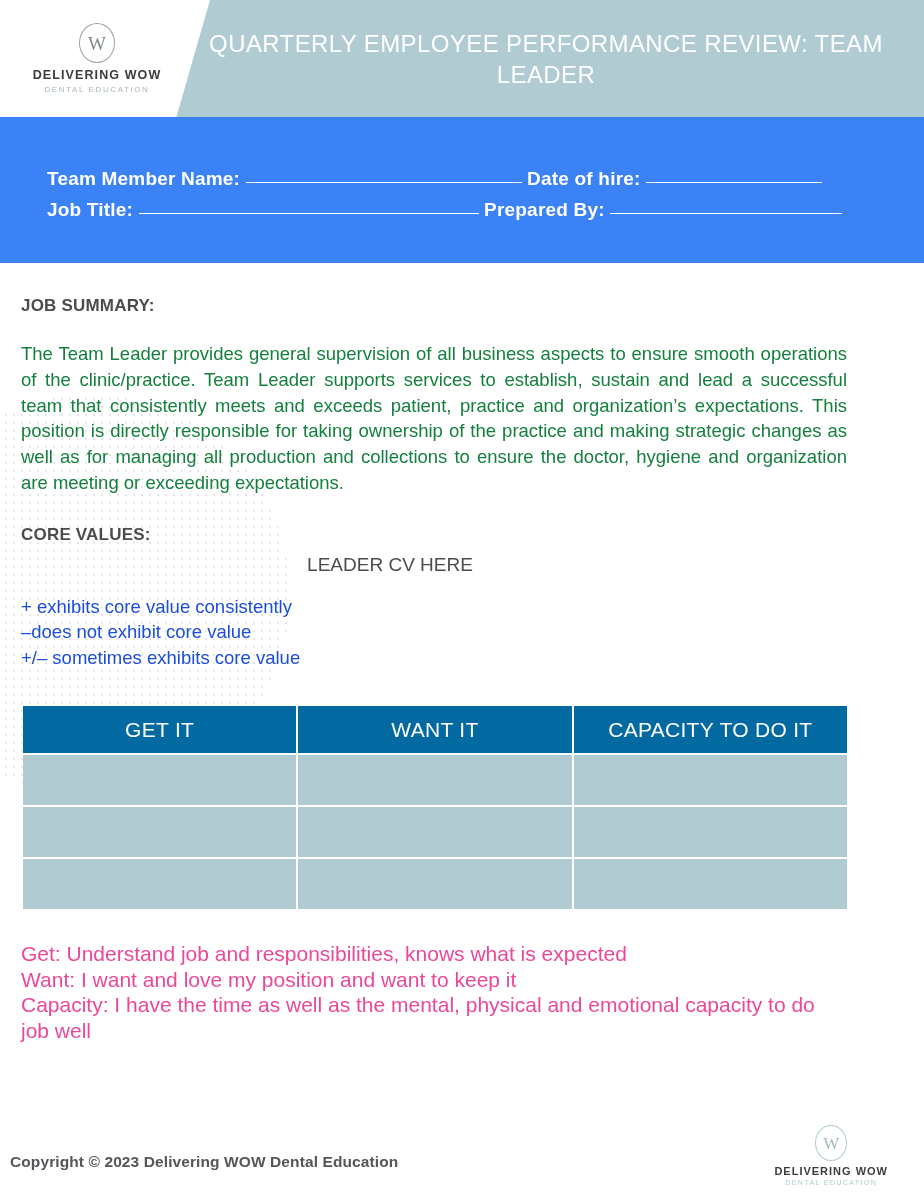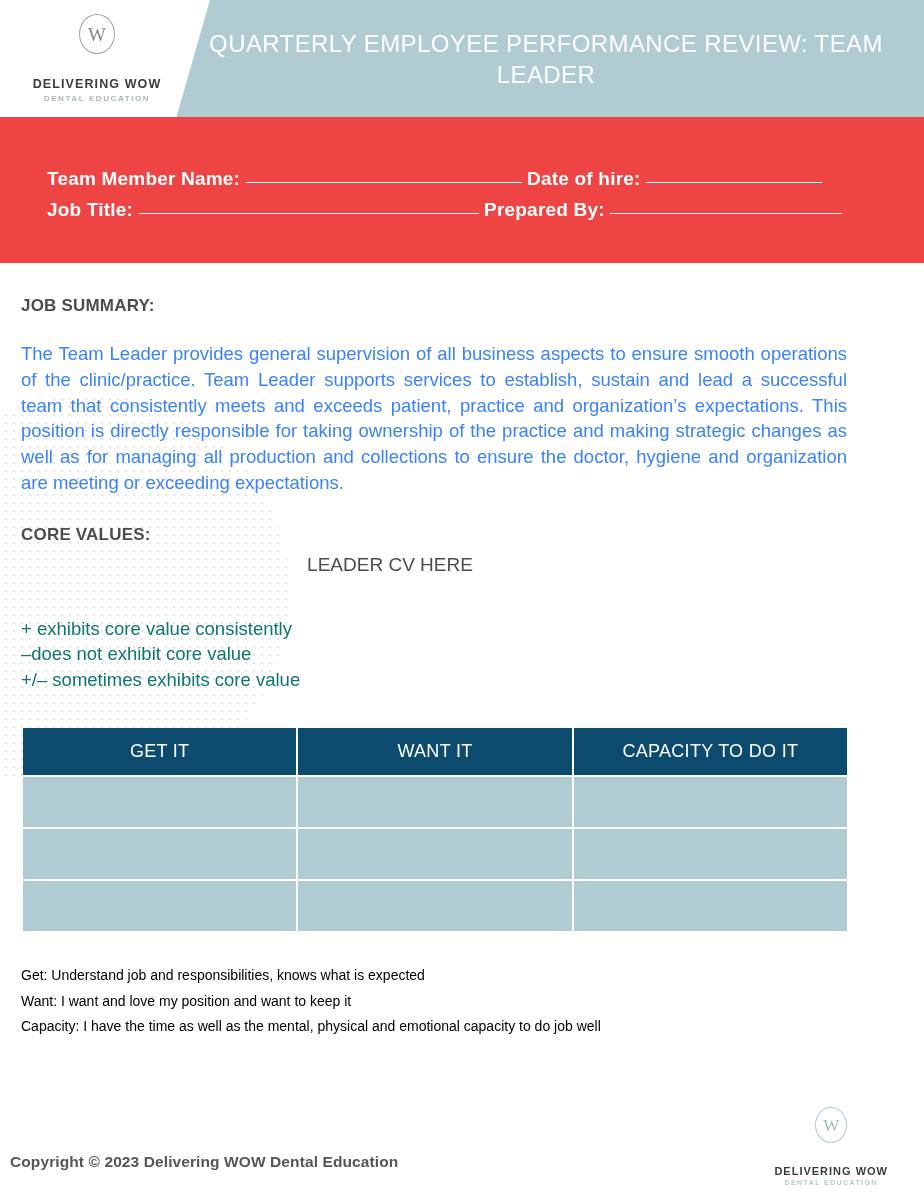--- a/index.html
+++ b/index.html
@@ -74,49 +74,47 @@
     font-size: 19px;
     color: #7f898d;
     line-height: 1;
   }
   .logo-name {
     font-size: 12.5px;
     font-weight: bold;
     letter-spacing: 1.1px;
     color: #3b3b3b;
     white-space: nowrap;
-    margin-top: 18px;
   }
   .logo-sub {
     font-size: 8px;
     letter-spacing: 1.6px;
     color: #a9b6ba;
     margin-top: 3px;
     white-space: nowrap;
-    font-weight: bold;
   }
   .header-title {
     position: absolute;
     left: 201px;
     top: 28px;
     width: 690px;
     text-align: center;
     color: #ffffff;
     font-size: 24px;
     line-height: 31px;
     letter-spacing: 0.4px;
     font-weight: 400;
   }
 
   
   .info-band {
     position: relative;
     width: 924px;
     height: 146px;
-    background: #ef4444;
+    background: #3b82f6;
     box-sizing: border-box;
     padding: 46px 0 0 47px;
     color: #ffffff;
     z-index: 2;
   }
   .info-line {
     font-size: 19px;
     font-weight: bold;
     line-height: 31px;
     white-space: nowrap;
@@ -143,66 +141,66 @@
     font-size: 17px;
     font-weight: bold;
     color: #4c4c4c;
     letter-spacing: 0.2px;
   }
   #job-summary-title { margin-top: 33px; }
   .summary-text {
     margin-top: 25px;
     font-size: 18.5px;
     line-height: 25.8px;
-    color: #3b82f6;
+    color: #15803d;
     text-align: justify;
     width: 826px;
   }
   #core-values-title { margin-top: 29px; }
   .insert-cv {
     margin-top: 9px;
     font-size: 19px;
     color: #4c4c4c;
     width: 826px;
     text-align: center;
     transform: translateX(-44px);
   }
   .legend {
-    margin-top: 40px;
+    margin-top: 18px;
     font-size: 18.5px;
     line-height: 25.5px;
-    color: #0f766e;
+    color: #1d4ed8;
   }
 
   
   .grid-table {
     margin-top: 34px;
     width: 828px;
     border-collapse: separate;
     border-spacing: 2px;
     table-layout: fixed;
   }
   .grid-table th {
-    background: #0c4a6e;
+    background: #0369a1;
     color: #ffffff;
-    font-size: 18px;
+    font-size: 21px;
     font-weight: 400;
     height: 45px;
     letter-spacing: 0.3px;
   }
   .grid-table td {
     background: #b1cbd2;
     height: 48px;
   }
 
   .notes {
     margin-top: 30px;
-    font-size: 14px;
+    font-size: 21px;
     line-height: 25.5px;
-    color: #000000;
+    color: #ec4899;
     width: 826px;
   }
 
   
   .footer {
     position: absolute;
     left: 0;
     bottom: 0;
     width: 924px;
     height: 96px;

